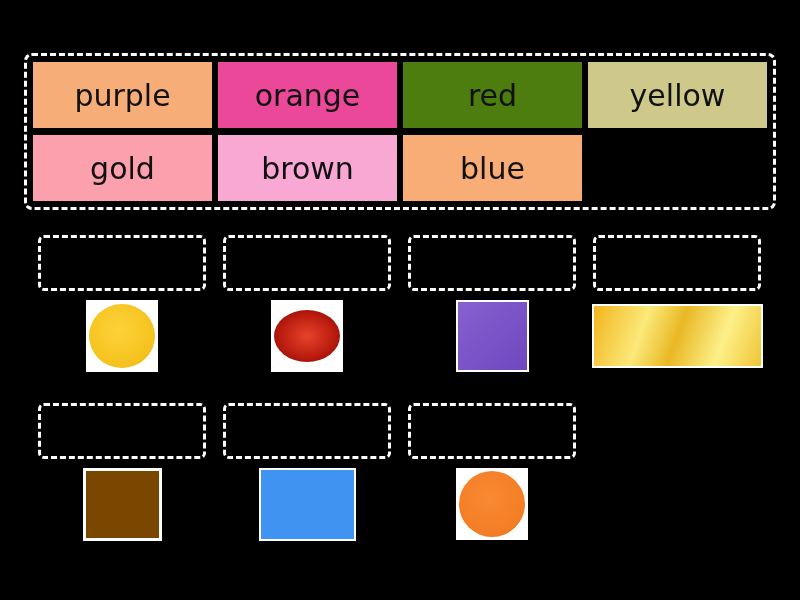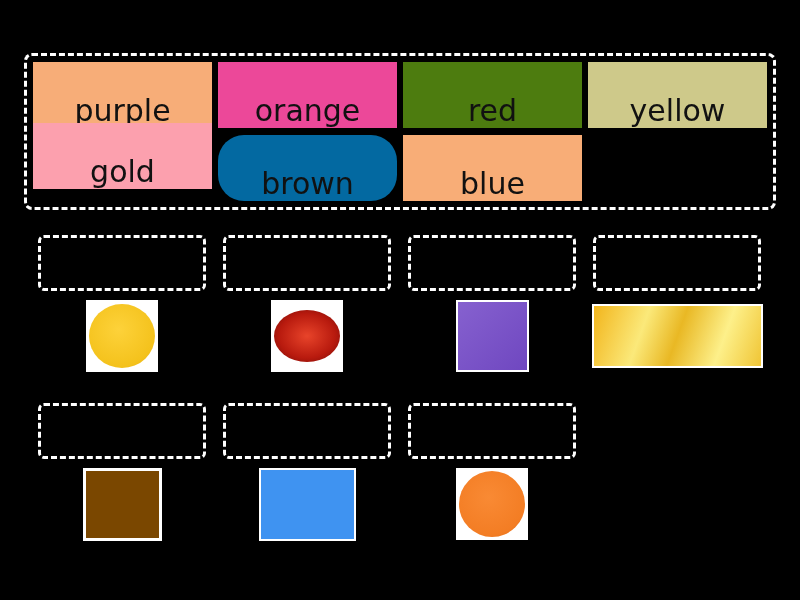--- a/index.html
+++ b/index.html
@@ -1,18 +1,18 @@
 <!DOCTYPE html>
 <html><head>
 <meta charset="utf-8">
 <style>
   html, body { margin:0; padding:0; }
   body { width:800px; height:600px; background:#000; position:relative; overflow:hidden; font-family:"DejaVu Sans","Liberation Sans",sans-serif; }
   .bank { position:absolute; left:24px; top:53px; width:752px; height:157px; border:3px dashed #fff; border-radius:8px; box-sizing:border-box; }
-  .tile { position:absolute; width:179px; height:66px; display:flex; align-items:flex-end; justify-content:center; font-size:30px; color:#111; cursor:grab; }
+  .tile { position:absolute; width:179px; height:66px; display:flex; align-items:center; justify-content:center; font-size:30px; color:#111; cursor:grab; }
   .slot { position:absolute; width:168px; height:56px; border:3px dashed #fff; border-radius:6px; box-sizing:border-box; }
   .pic { position:absolute; box-sizing:border-box; border:2px solid #fff; }
   .img-wrap { position:absolute; background:#fff; display:flex; align-items:center; justify-content:center; }
 </style>
 </head>
 <body>
 
 <div class="bank"></div>
 
 <div class="tile" style="left:33px;top:62px;background:#f7ad78;">
@@ -20,24 +20,24 @@
   </div>
 <div class="tile" style="left:218px;top:62px;background:#ec4899;">
     <span>orange</span>
   </div>
 <div class="tile" style="left:403px;top:62px;background:#4d7c0f;">
     <span>red</span>
   </div>
 <div class="tile" style="left:588px;top:62px;background:#cec98a;">
     <span>yellow</span>
   </div>
-<div class="tile" style="left:33px;top:123px;background:#fca0ae;">
+<div class="tile" style="left:33px;top:135px;background:#fca0ae;">
     <span>gold</span>
   </div>
-<div class="tile" style="left:218px;top:135px;background:#0369a1;border-radius:26px;">
+<div class="tile" style="left:218px;top:135px;background:#f9a8d4;">
     <span>brown</span>
   </div>
 <div class="tile" style="left:403px;top:135px;background:#f8ad77;">
     <span>blue</span>
   </div>
 
 <div class="slot" style="left:38px;top:235px;"></div>
 <div class="slot" style="left:223px;top:235px;"></div>
 <div class="slot" style="left:408px;top:235px;"></div>
 <div class="slot" style="left:593px;top:235px;"></div>

